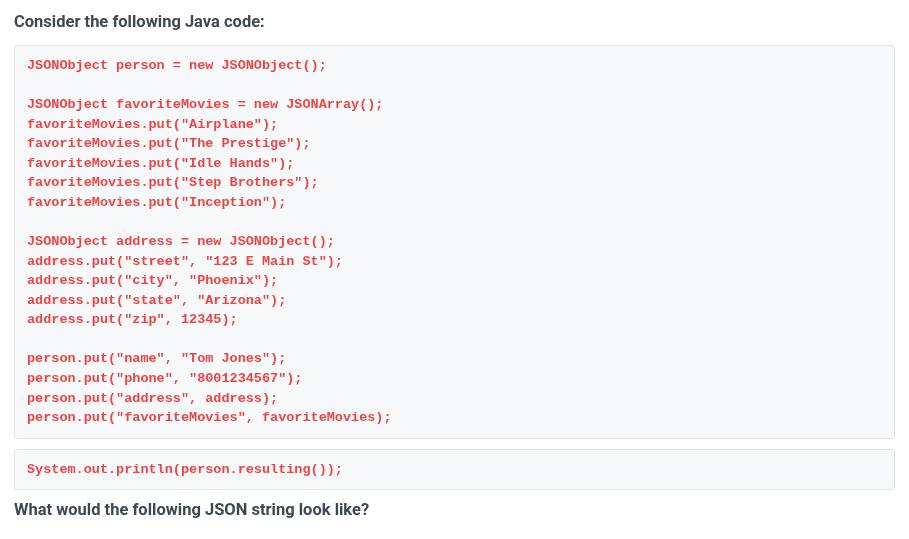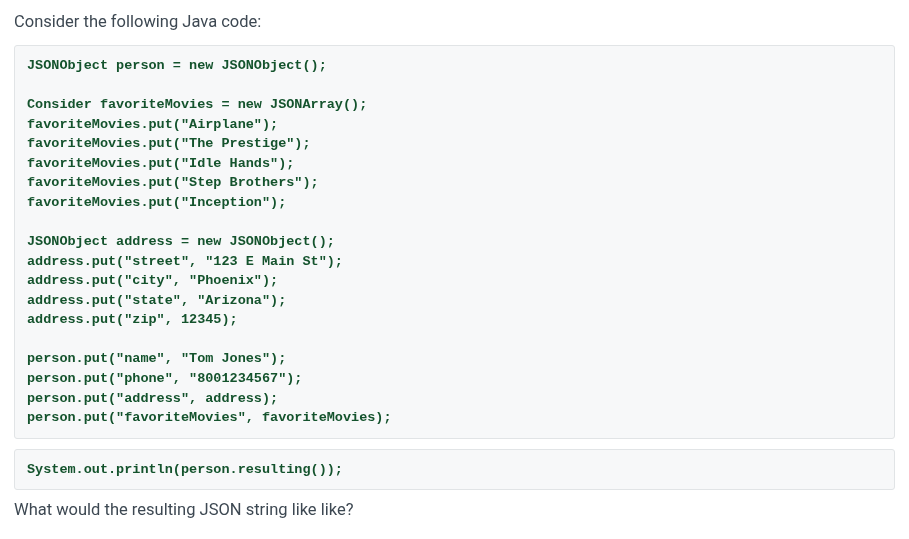--- a/index.html
+++ b/index.html
@@ -11,60 +11,60 @@
     font-family: -apple-system, BlinkMacSystemFont, "Segoe UI", Roboto, Helvetica, Arial, sans-serif;
     background: #ffffff;
     padding: 12px 14px;
     width: 909px;
     color: #3d4852;
   }
   .question-text {
     font-size: 16.5px;
     color: #3d4852;
     margin-bottom: 14px;
-    font-weight: 400;
+    font-weight: 700;
   }
   .code-block {
     background: #f7f8f9;
     border: 1px solid #e1e4e6;
     border-radius: 3px;
     padding: 10px 12px;
     margin-bottom: 10px;
     font-family: "Consolas", "Monaco", "Courier New", monospace;
     font-size: 13.5px;
     line-height: 1.45;
     color: #4a5460;
     white-space: pre;
     overflow-x: auto;
   }
   .code-block .bold {
     font-weight: 700;
-    color: #14532d;
+    color: #ef4444;
   }
 </style>
 </head>
 <body>
 
 <div class="question-text">Consider the following Java code:</div>
 
 <div class="code-block"><span class="bold">JSONObject person = new JSONObject();</span>
 
-<span class="bold">Consider favoriteMovies = new JSONArray();</span>
+<span class="bold">JSONObject favoriteMovies = new JSONArray();</span>
 <span class="bold">favoriteMovies.put("Airplane");</span>
 <span class="bold">favoriteMovies.put("The Prestige");</span>
 <span class="bold">favoriteMovies.put("Idle Hands");</span>
 <span class="bold">favoriteMovies.put("Step Brothers");</span>
 <span class="bold">favoriteMovies.put("Inception");</span>
 
 <span class="bold">JSONObject address = new JSONObject();</span>
 <span class="bold">address.put("street", "123 E Main St");</span>
 <span class="bold">address.put("city", "Phoenix");</span>
 <span class="bold">address.put("state", "Arizona");</span>
 <span class="bold">address.put("zip", 12345);</span>
 
 <span class="bold">person.put("name", "Tom Jones");</span>
 <span class="bold">person.put("phone", "8001234567");</span>
 <span class="bold">person.put("address", address);</span>
 <span class="bold">person.put("favoriteMovies", favoriteMovies);</span></div>
 
 <div class="code-block"><span class="bold">System.out.println(person.resulting());</span></div>
 
-<div class="question-text">What would the resulting JSON string like like?</div>
+<div class="question-text">What would the following JSON string look like?</div>
 
 </body></html>

